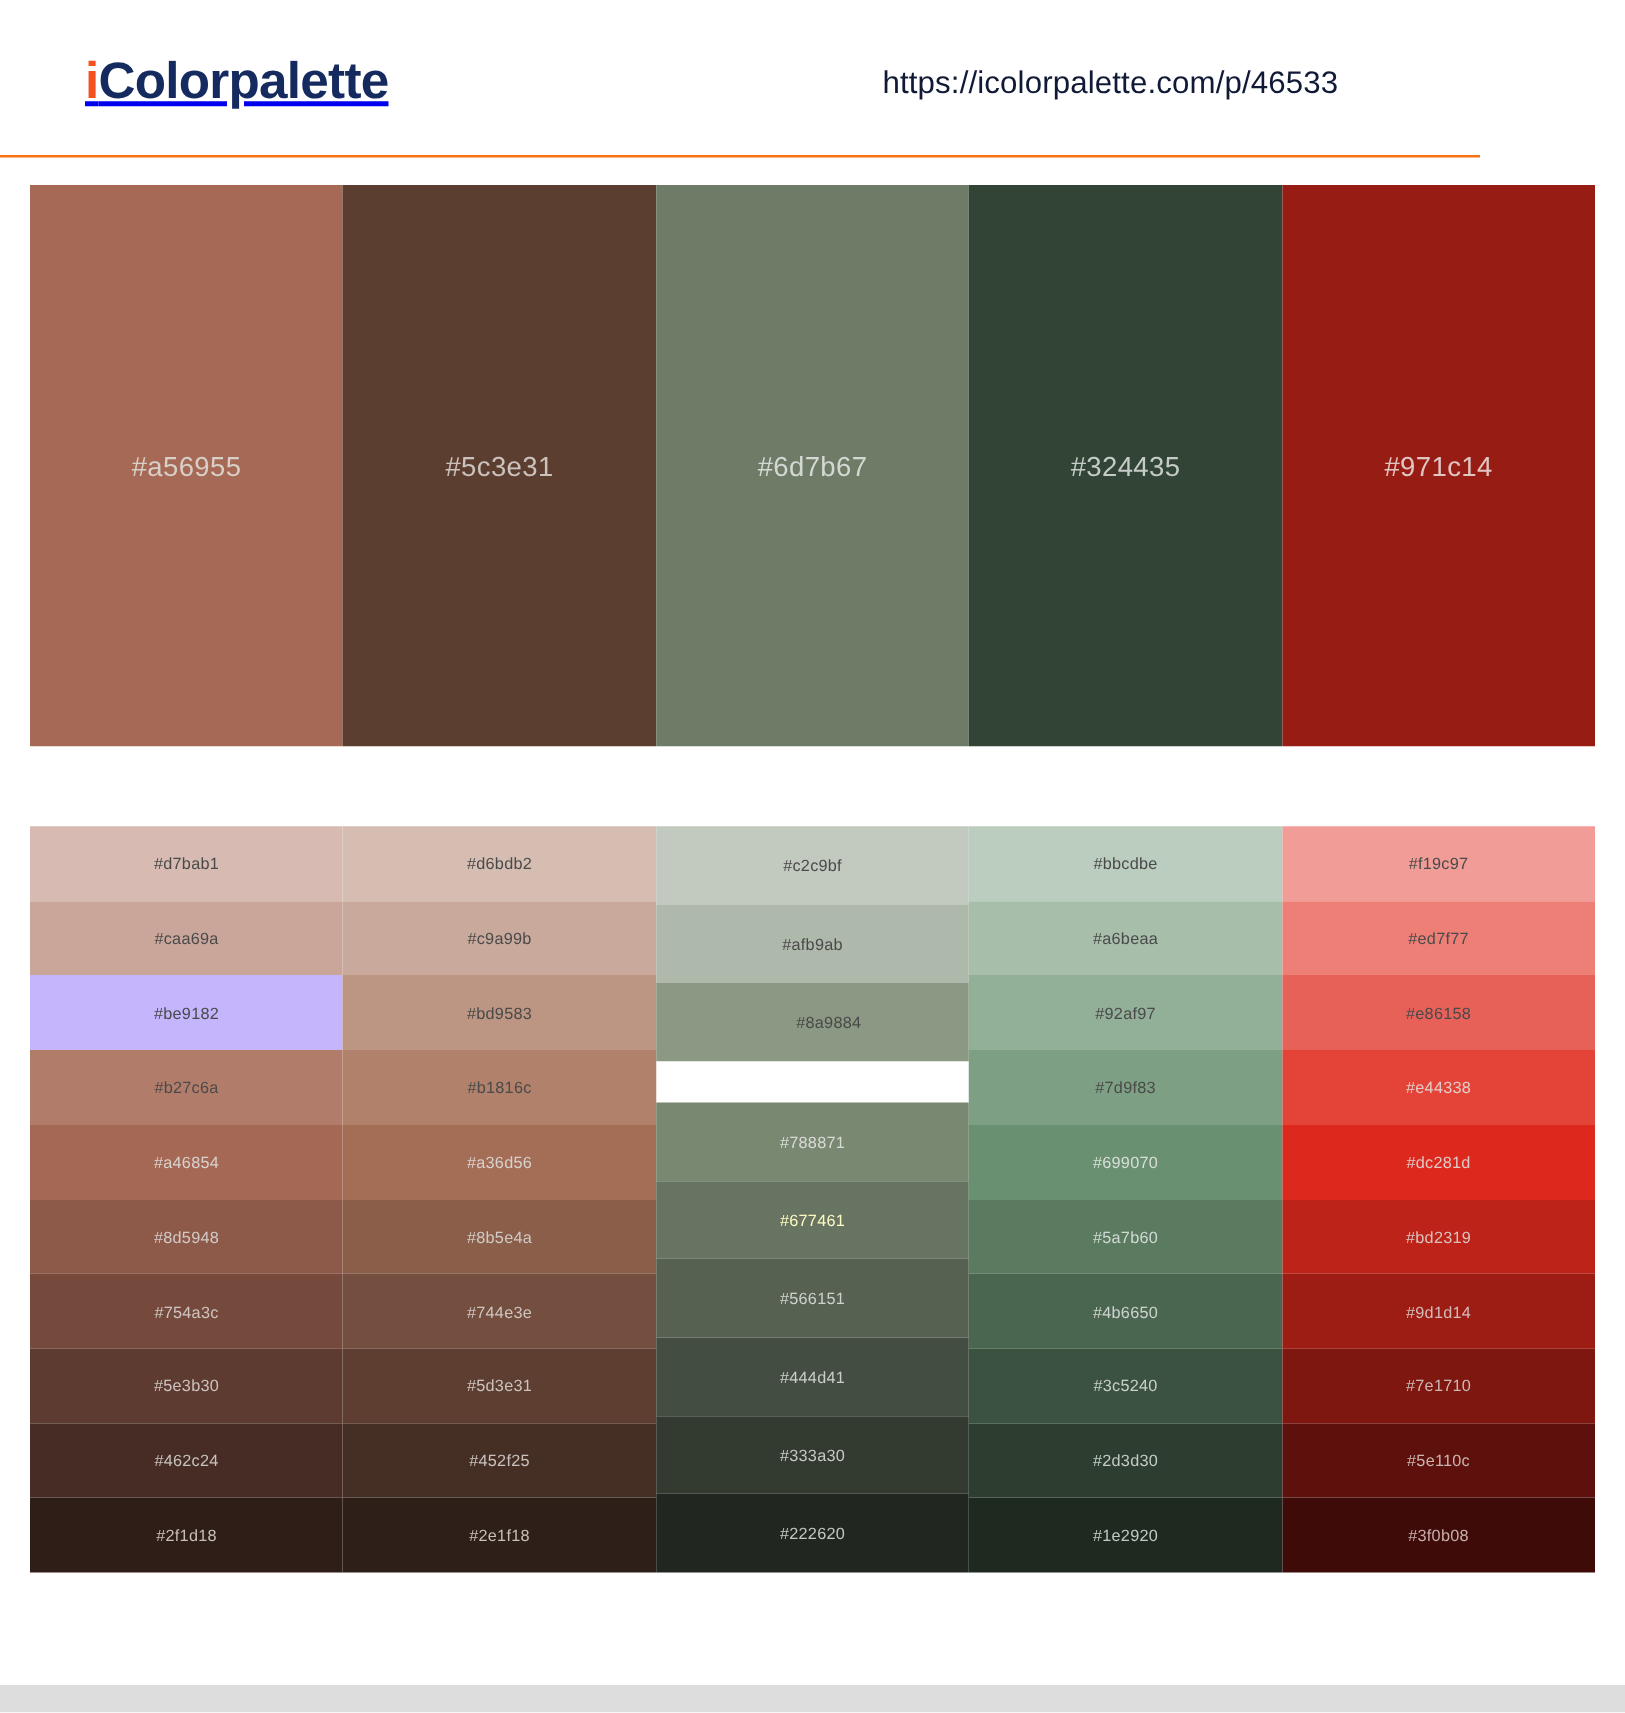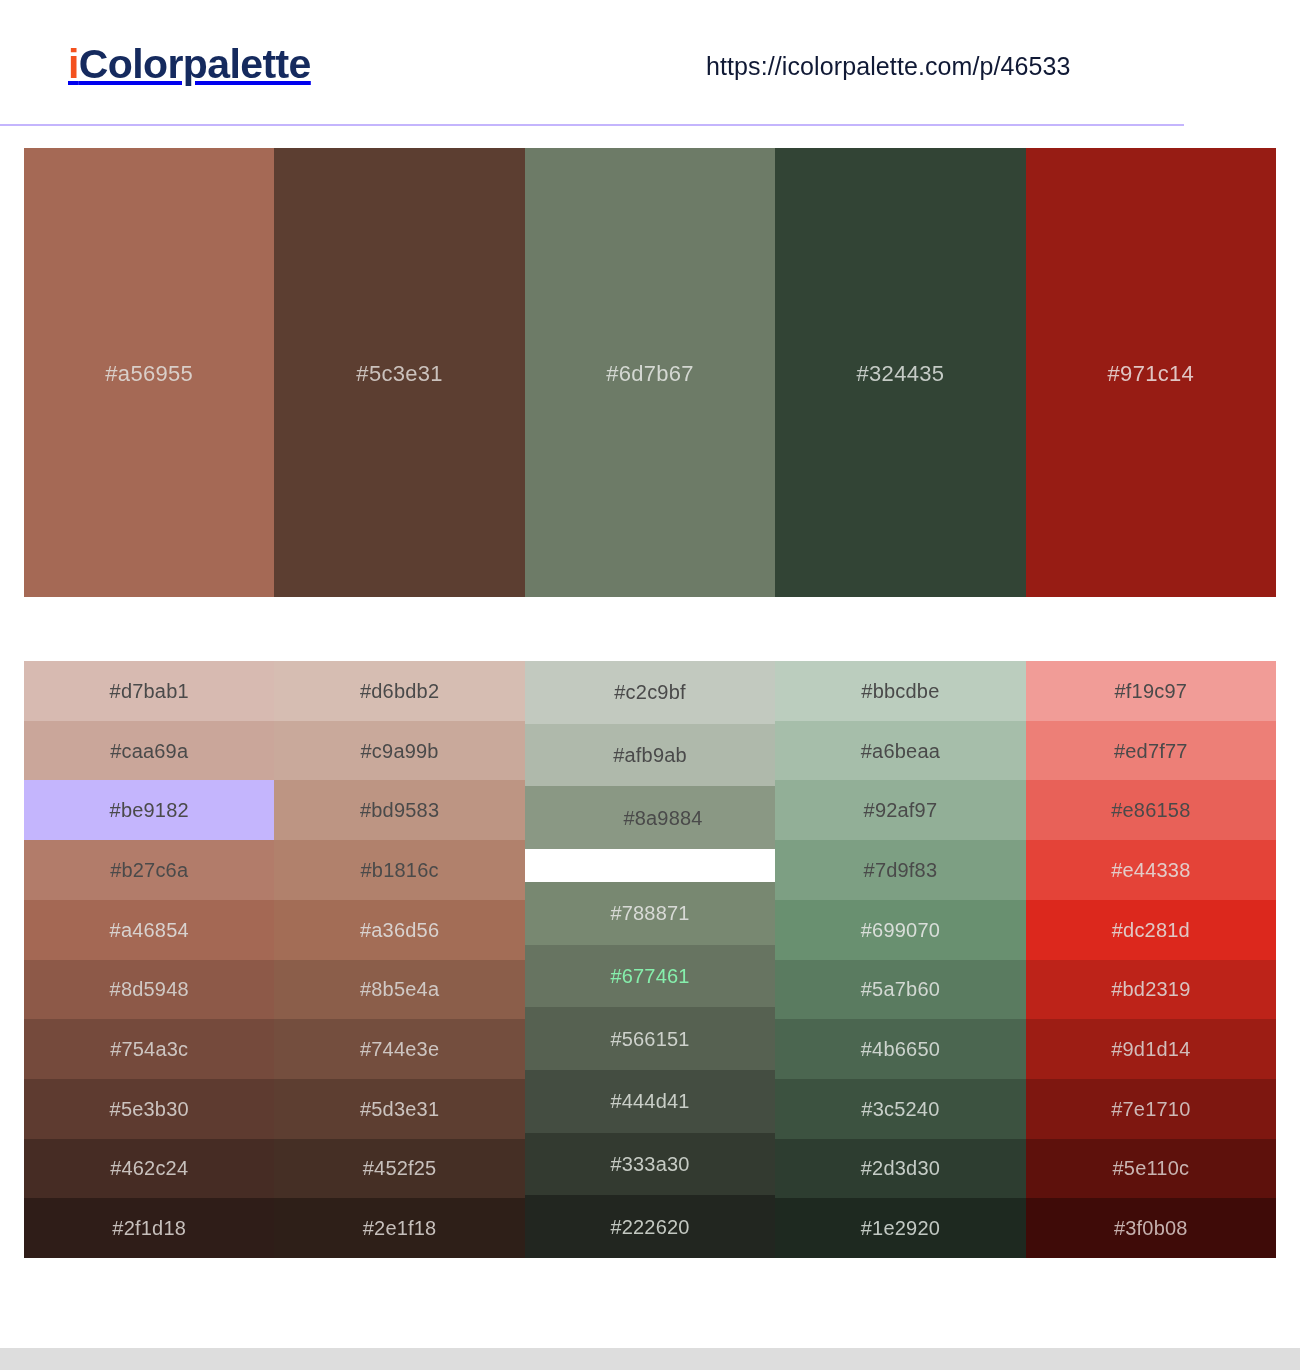--- a/index.html
+++ b/index.html
@@ -20,21 +20,21 @@
     background: #ffffff;
   }
 
   
   .site-header {
     position: absolute;
     left: 0; top: 0;
     width: 1184px;
     height: 126px;
     background: #ffffff;
-    border-bottom: 2px solid #c4b5fd;
+    border-bottom: 2px solid #f97316;
     display: flex;
     align-items: center;
   }
   .brand {
     position: absolute;
     left: 68px;
     top: 44px;
     font-size: 41px;
     font-weight: bold;
     letter-spacing: -0.6px;
@@ -90,21 +90,21 @@
   .shade-col {
     flex: 1 1 0;
     display: flex;
     flex-direction: column;
   }
   .shade-cell {
     flex: 1 1 0;
     display: flex;
     align-items: center;
     justify-content: center;
-    font-size: 20px;
+    font-size: 13px;
     letter-spacing: 0.2px;
     line-height: 1;
   }
 
   
   .site-footer {
     position: absolute;
     left: 0;
     top: 1348px;
     width: 1300px;
@@ -165,21 +165,21 @@
         <div class="shade-cell" style="background: rgb(116, 78, 62); color: rgb(205, 197, 193);">#744e3e</div>
         <div class="shade-cell" style="background: rgb(93, 62, 49); color: rgb(203, 195, 191);">#5d3e31</div>
         <div class="shade-cell" style="background: rgb(69, 47, 37); color: rgb(200, 193, 189);">#452f25</div>
         <div class="shade-cell" style="background: rgb(46, 31, 24); color: rgb(198, 191, 187);">#2e1f18</div>
       </div>
       <div class="shade-col">
         <div class="shade-cell" style="background: rgb(194, 201, 191); color: rgb(74, 74, 74);">#c2c9bf</div>
         <div class="shade-cell" style="background: rgb(175, 185, 171); color: rgb(74, 74, 74);">#afb9ab</div>
         <div class="shade-cell" style="background: rgb(138, 152, 132); color: rgb(74, 74, 74); padding-left: 26px;">#8a9884</div>
         <div class="shade-cell" style="background: rgb(120, 136, 113); color: rgb(216, 218, 214); margin-top: 33px;">#788871</div>
-        <div class="shade-cell" style="background: rgb(103, 116, 97); color: #86efac;">#677461</div>
+        <div class="shade-cell" style="background: rgb(103, 116, 97); color: #fef9c3;">#677461</div>
         <div class="shade-cell" style="background: rgb(86, 97, 81); color: rgb(205, 209, 203);">#566151</div>
         <div class="shade-cell" style="background: rgb(68, 77, 65); color: rgb(201, 206, 199);">#444d41</div>
         <div class="shade-cell" style="background: rgb(51, 58, 48); color: rgb(198, 203, 196);">#333a30</div>
         <div class="shade-cell" style="background: rgb(34, 38, 32); color: rgb(195, 200, 193);">#222620</div>
       </div>
       <div class="shade-col">
         <div class="shade-cell" style="background: rgb(187, 205, 190); color: rgb(74, 74, 74);">#bbcdbe</div>
         <div class="shade-cell" style="background: rgb(166, 190, 170); color: rgb(74, 74, 74);">#a6beaa</div>
         <div class="shade-cell" style="background: rgb(146, 175, 151); color: rgb(74, 74, 74);">#92af97</div>
         <div class="shade-cell" style="background: rgb(125, 159, 131); color: rgb(74, 74, 74);">#7d9f83</div>

